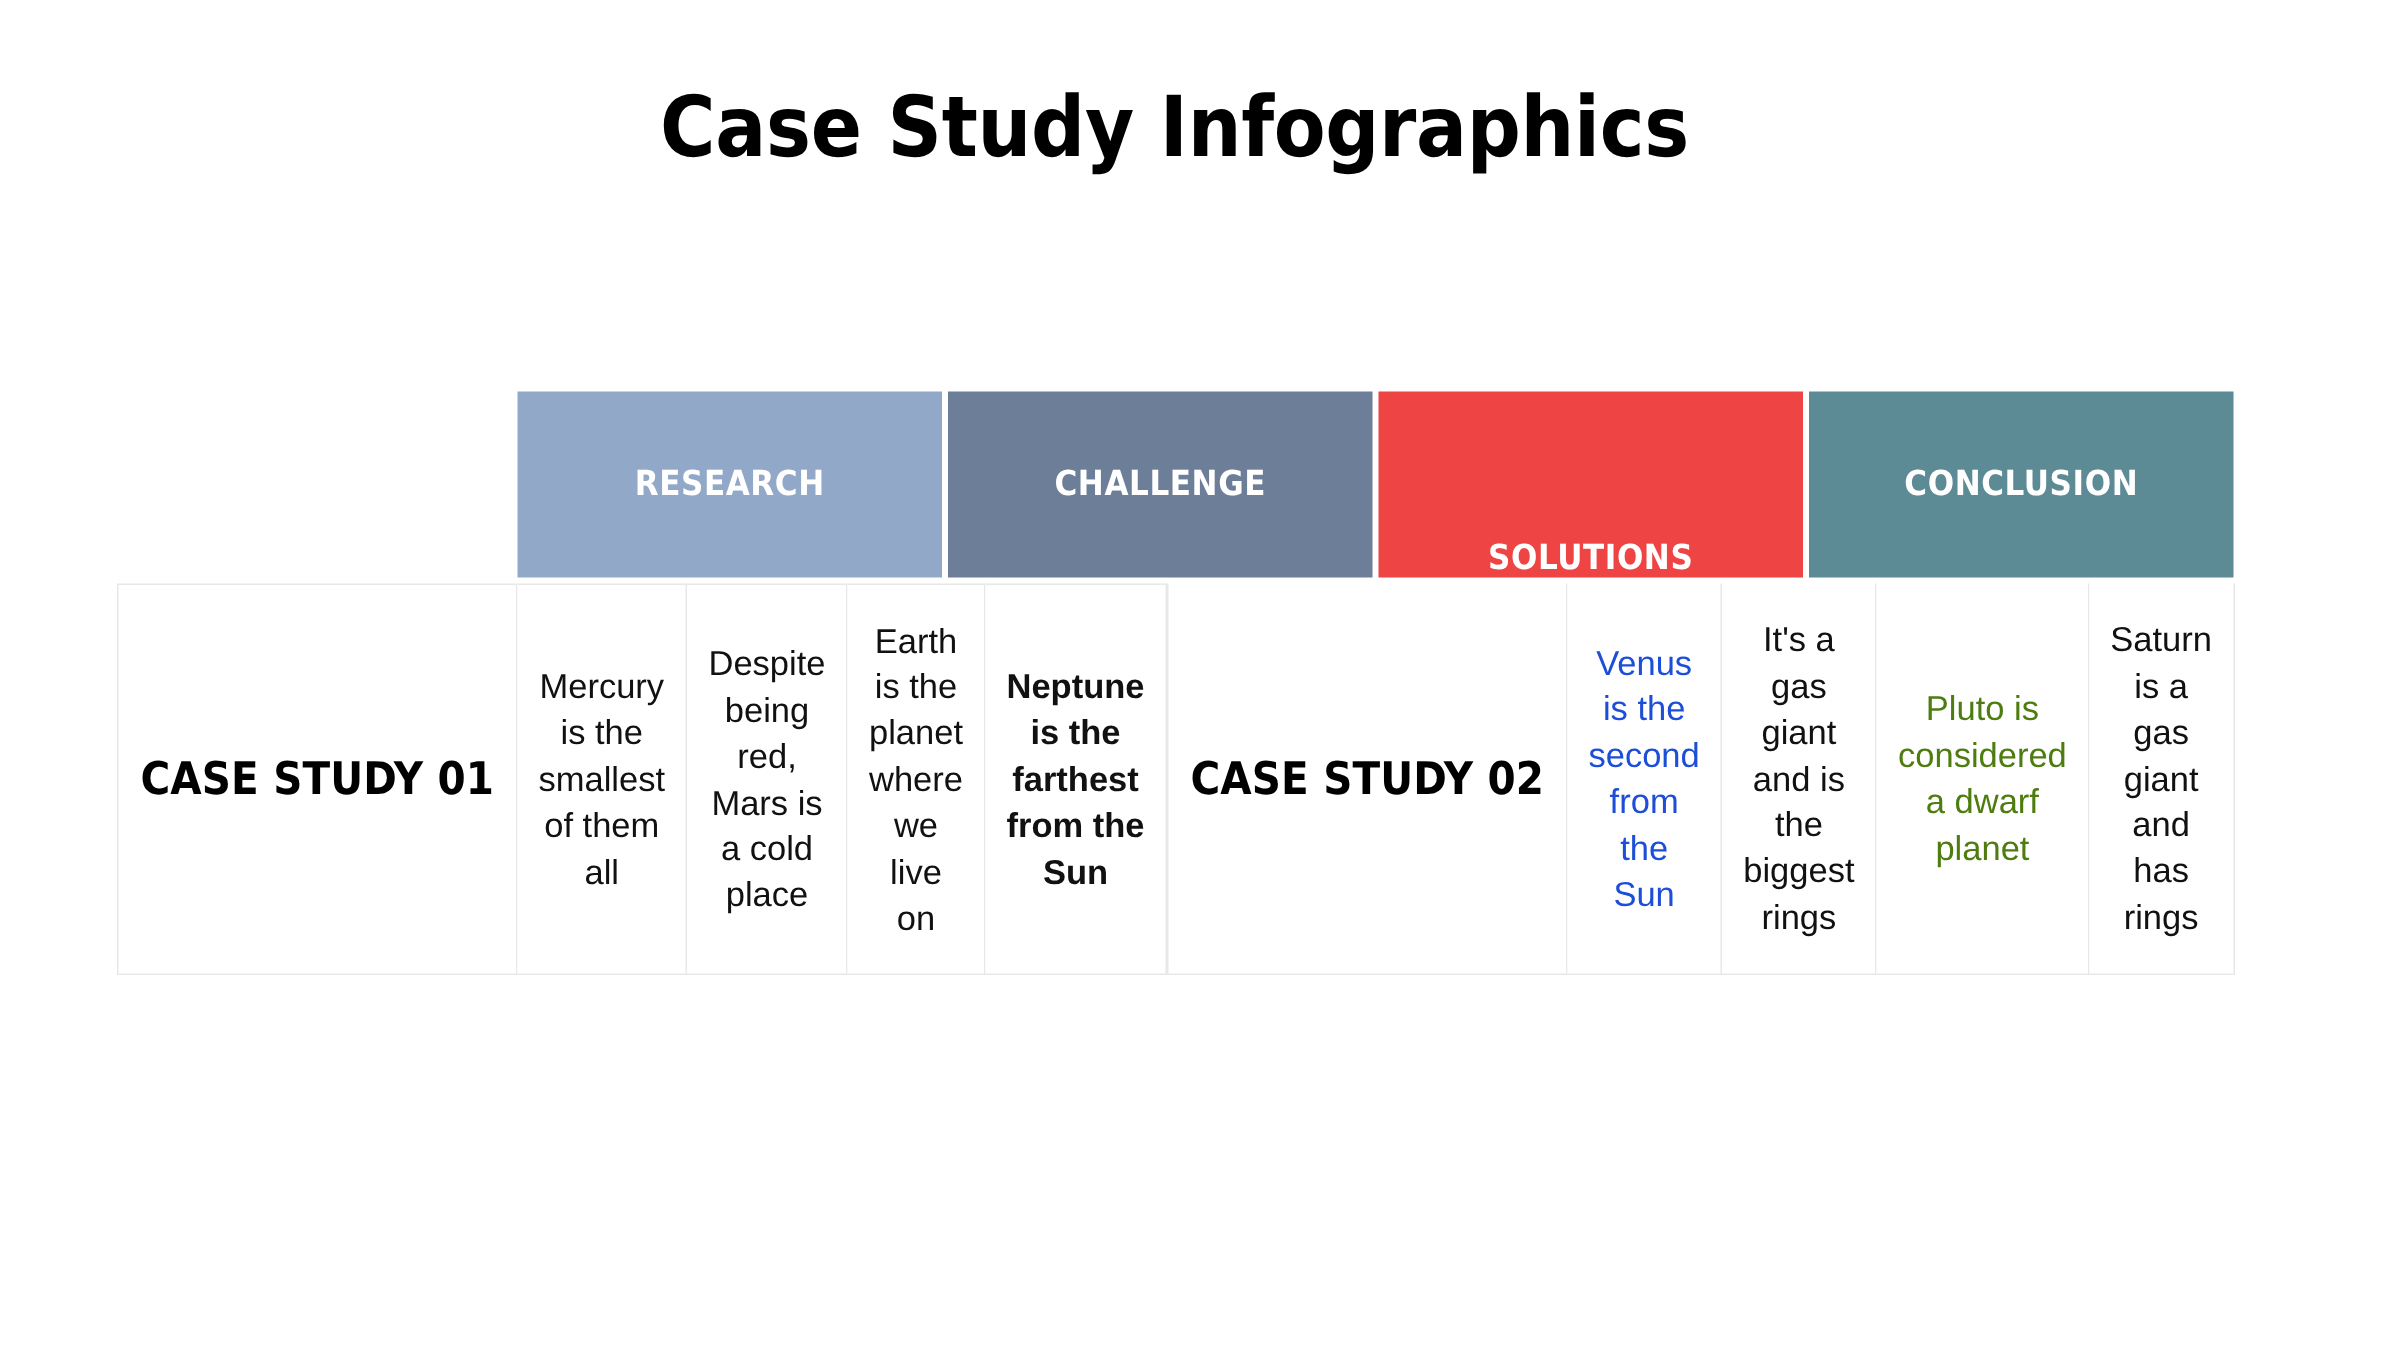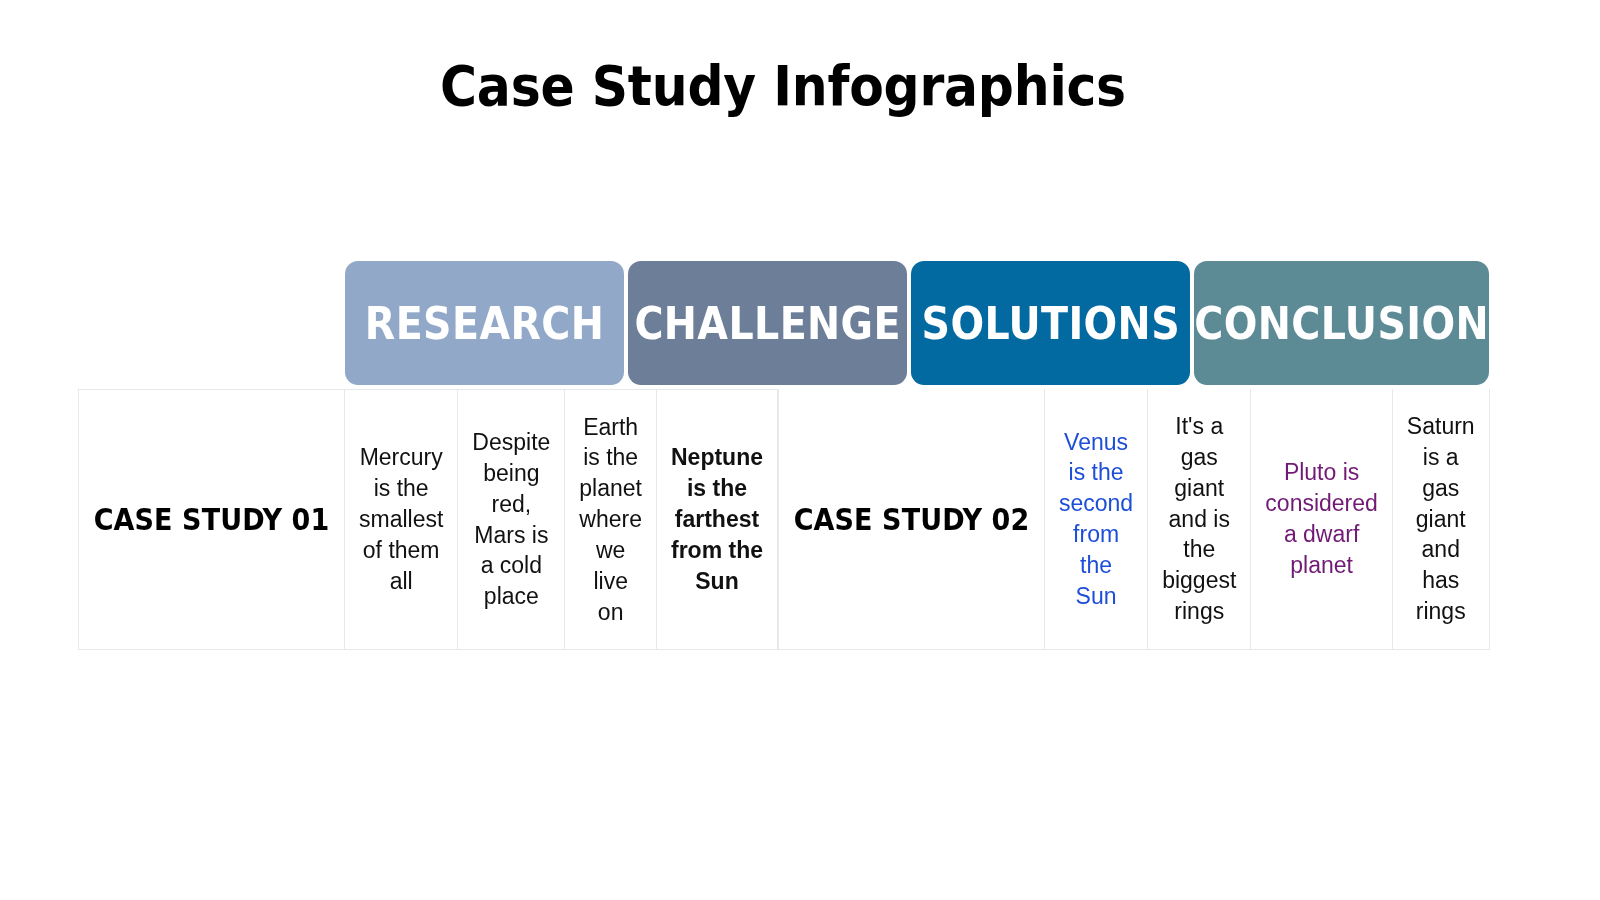--- a/index.html
+++ b/index.html
@@ -49,26 +49,25 @@
   }
 
   .header-cell {
     flex: 1 1 0;
     display: flex;
     align-items: center;
     justify-content: center;
     font-family: "DejaVu Sans Condensed", "Liberation Sans Narrow", "Liberation Sans", sans-serif;
     font-stretch: condensed;
     font-weight: 700;
-    font-size: 44px;
+    font-size: 23px;
     letter-spacing: 0.4px;
     color: #FFFFFF;
     text-transform: uppercase;
     white-space: nowrap;
-    border-radius: 13px;
   }
 
   
   .body-block {
     position: absolute;
     left: 78px;
     top: 389px;
     width: 1411px;
     height: 261px;
     display: flex;
@@ -134,21 +133,21 @@
 
   <div class="slide-title">Case Study Infographics</div>
 
   <div class="header-row">
     <div class="header-cell" style="background: rgb(146, 168, 200); color: rgb(255, 255, 255);">
       <span>RESEARCH</span>
     </div>
     <div class="header-cell" style="background: rgb(109, 126, 153); color: rgb(255, 255, 255);">
       <span>CHALLENGE</span>
     </div>
-    <div class="header-cell" style="background: #0369a1; color: rgb(255, 255, 255);">
+    <div class="header-cell" style="background: #ef4444; color: rgb(255, 255, 255); align-items: flex-end;">
       <span>SOLUTIONS</span>
     </div>
     <div class="header-cell" style="background: rgb(92, 139, 150); color: rgb(255, 255, 255);">
       <span>CONCLUSION</span>
     </div>
   </div>
 
   <div class="body-block">
 
     <div class="body-row">
@@ -173,21 +172,21 @@
       <div class="row-label-cell" style="border-color: rgb(232, 232, 232);">
         <span class="row-label-text">CASE STUDY 02</span>
       </div>
       <div class="data-cell" style="border-color: rgb(232, 232, 232);">
         <span class="data-cell-text" style="color: #1d4ed8;">Venus is the second from the Sun</span>
       </div>
       <div class="data-cell" style="border-color: rgb(232, 232, 232);">
         <span class="data-cell-text" style="color: rgb(17, 17, 17);">It's a gas giant and is the biggest rings</span>
       </div>
       <div class="data-cell" style="border-color: rgb(232, 232, 232);">
-        <span class="data-cell-text" style="color: #701a75;">Pluto is considered a dwarf planet</span>
+        <span class="data-cell-text" style="color: #4d7c0f;">Pluto is considered a dwarf planet</span>
       </div>
       <div class="data-cell" style="border-color: rgb(232, 232, 232);">
         <span class="data-cell-text" style="color: rgb(17, 17, 17);">Saturn is a gas giant and has rings</span>
       </div>
     </div>
 
   </div>
 
 </div>
 

